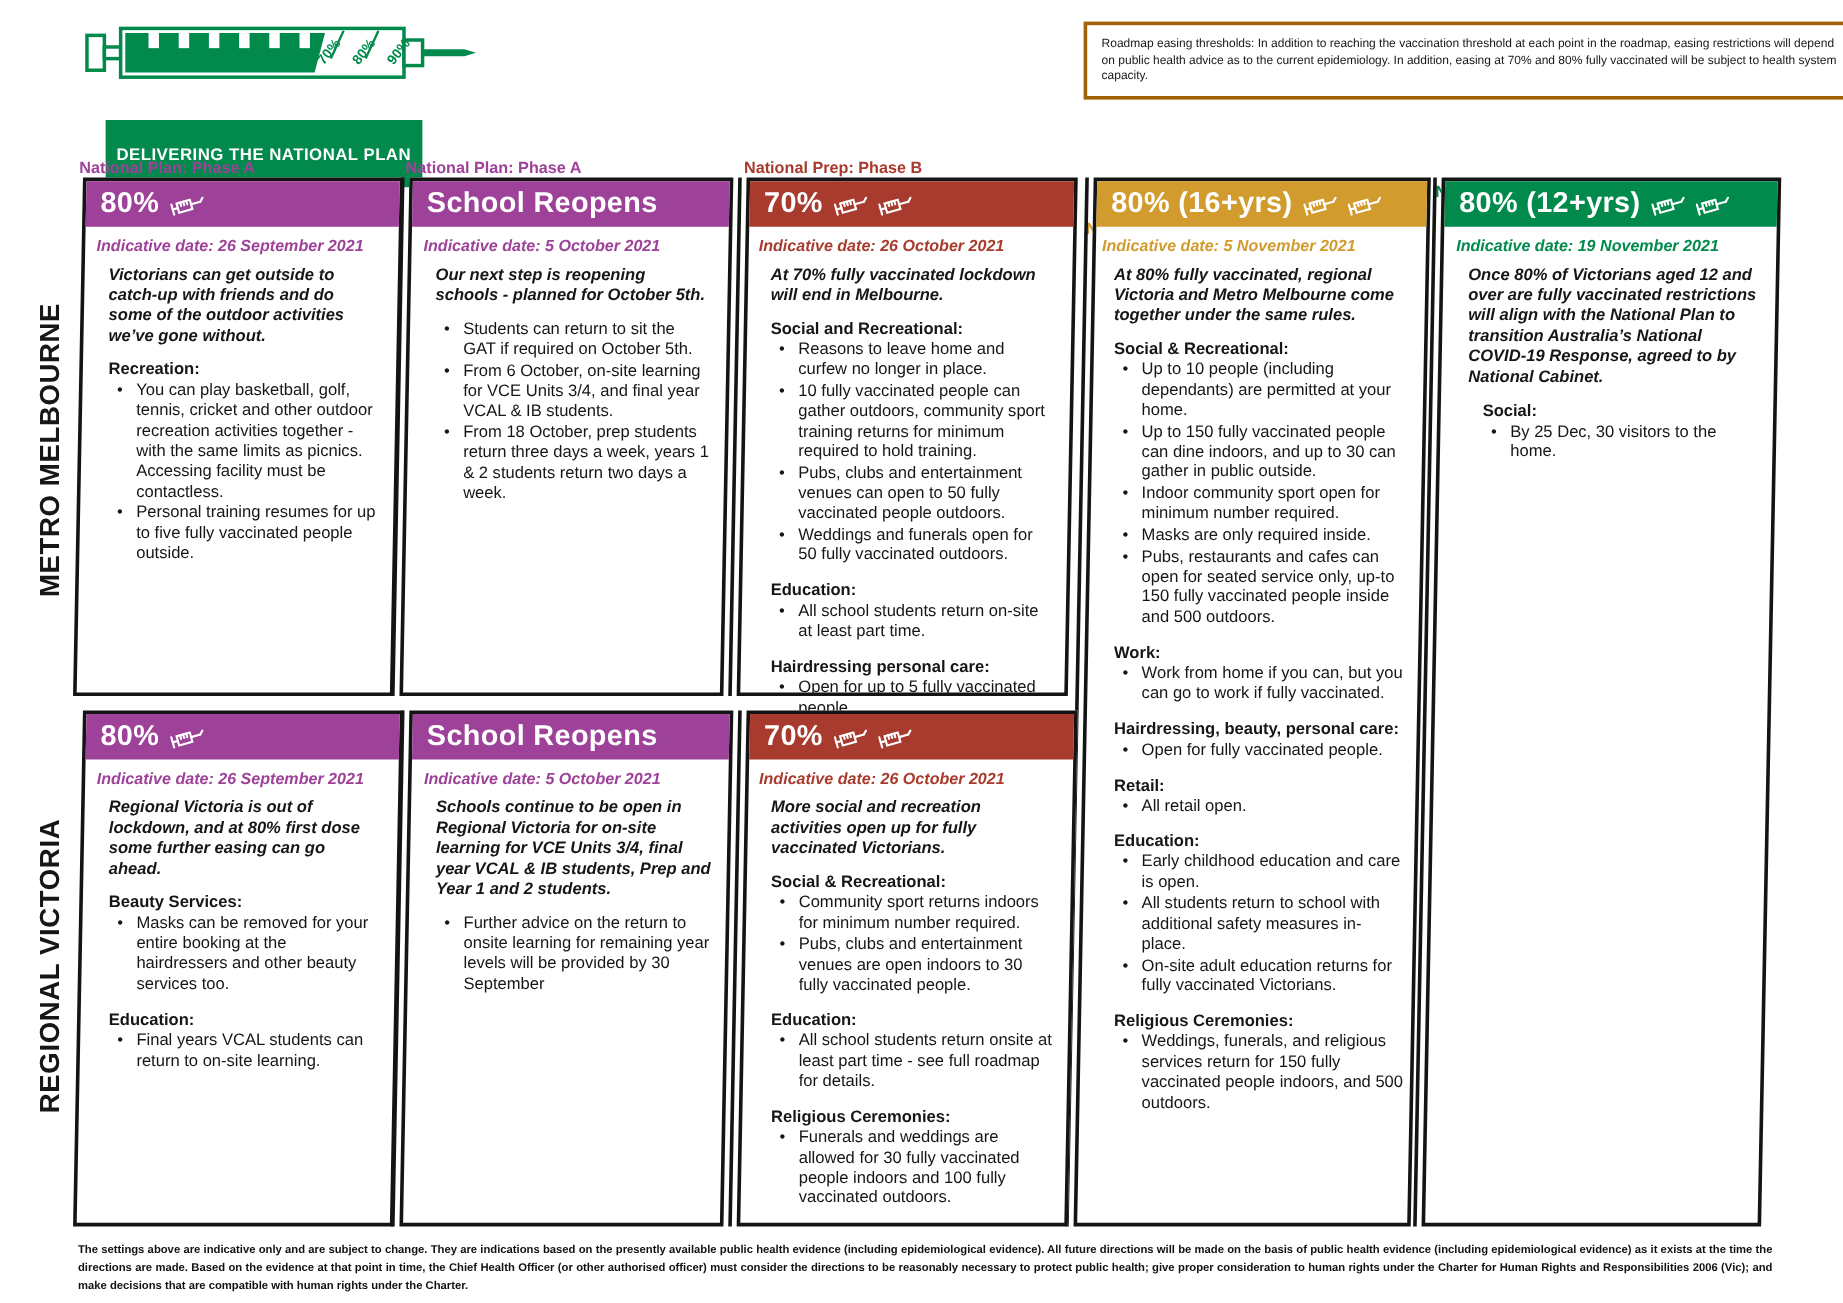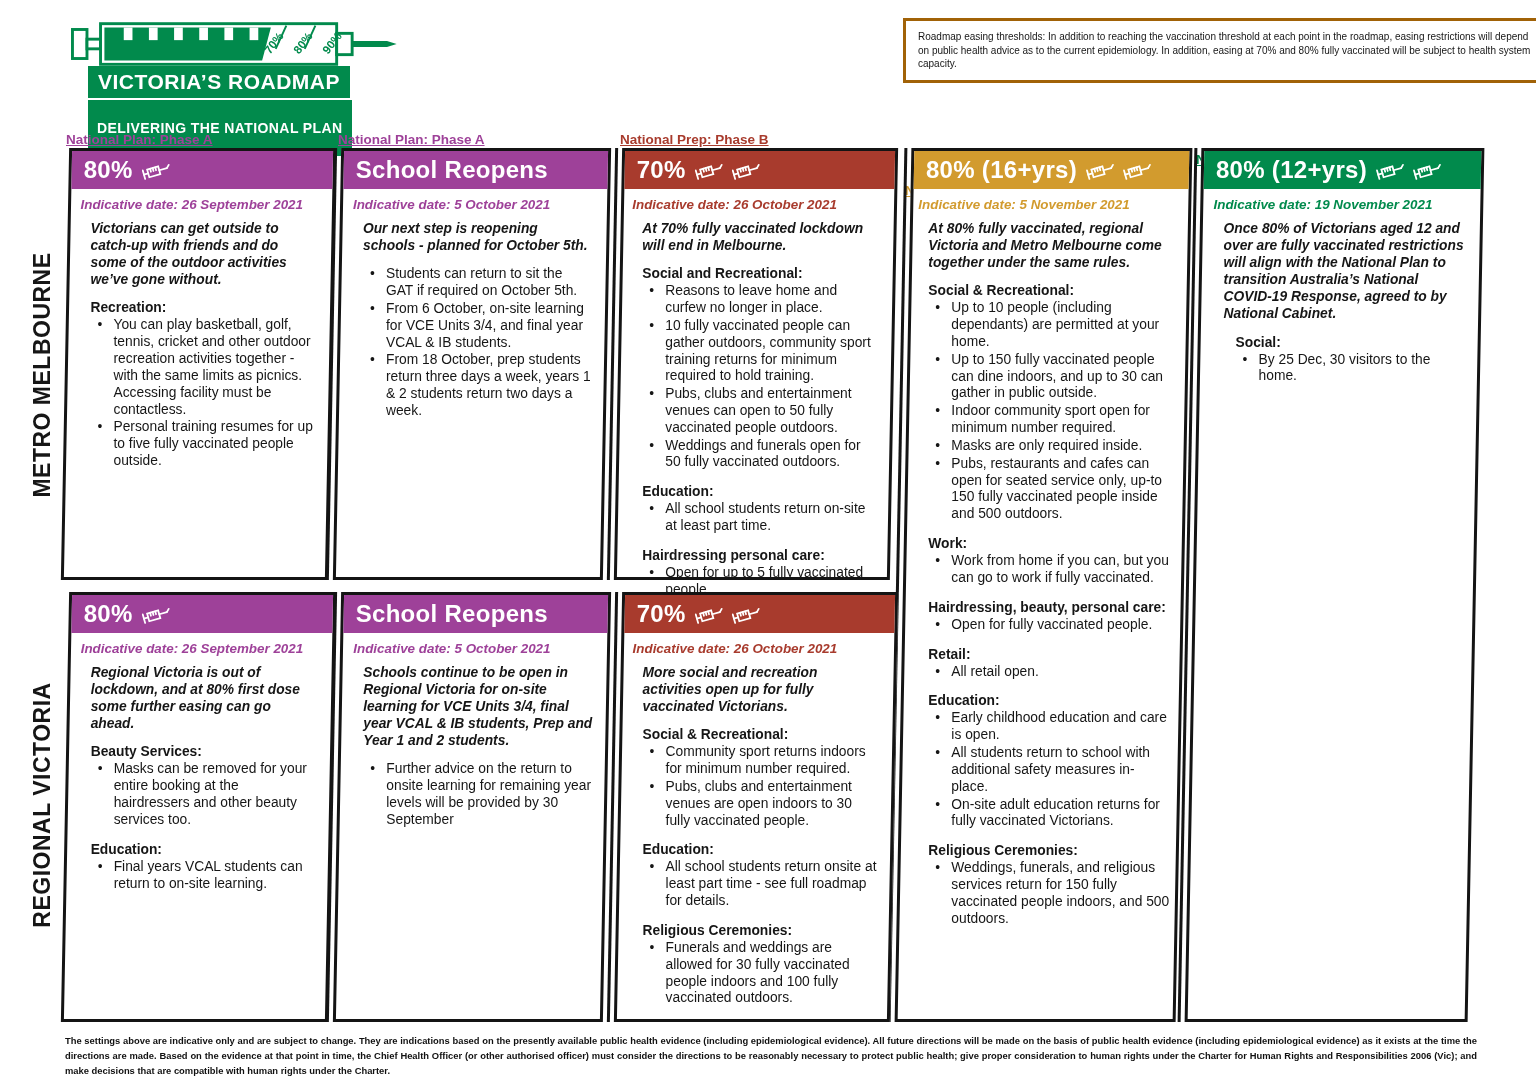--- a/index.html
+++ b/index.html
@@ -11,21 +11,21 @@
   .logo-title{position:absolute;left:24px;top:52px;font-size:21px;letter-spacing:.5px;padding:4px 10px;}
   .logo-sub{position:absolute;left:24px;top:86px;font-size:14px;letter-spacing:.4px;padding:20px 9px;}
   .threshold{position:absolute;left:903px;top:18px;width:648px;box-sizing:border-box;border:3px solid #a16207;
              padding:9px 12px;font-size:10px;line-height:1.36;}
 
   
   .rowlabel{position:absolute;font-weight:800;font-size:23px;letter-spacing:.5px;white-space:nowrap;
             transform:translate(-50%,-50%) rotate(-90deg);}
 
   
-  .phase-label{position:absolute;font-weight:800;font-size:13.5px;white-space:nowrap;text-decoration:underline;}
+  .phase-label{position:absolute;font-weight:800;font-size:13.5px;white-space:nowrap;}
   .pl-purple{color:var(--purple);} .pl-red{color:var(--red);} .pl-gold{color:var(--gold);margin-top:47px;} .pl-green{color:var(--green);}
 
   
   .card{position:absolute;background:#fff;border:3px solid #141414;box-sizing:border-box;
         transform:skewX(-1.1deg);}
   .card.dec::before{content:"";position:absolute;left:-10px;top:-3px;bottom:-3px;width:3px;background:#141414;}
   .card-head{height:38px;display:flex;align-items:center;gap:9px;padding:0 12px;color:#fff;}
   .card-head .ht{font-weight:800;font-size:24px;letter-spacing:.3px;transform:skewX(1.1deg);}
   .icons{display:flex;gap:7px;align-items:center;transform:skewX(1.1deg);margin-top:2px;}
   .card-body{transform:skewX(1.1deg);padding:7px 12px 6px 10px;overflow:hidden;}
@@ -72,21 +72,20 @@
       <path d="M224 12 L213 36"></path>
       <path d="M254 12 L243 36"></path>
     </g>
     <g font-size="12" font-weight="bold" fill="#018a4c" font-family="Liberation Sans, sans-serif">
       <text x="207" y="42" transform="rotate(-52 207 42)">70%</text>
       <text x="237" y="42" transform="rotate(-52 237 42)">80%</text>
       <text x="267" y="42" transform="rotate(-52 267 42)">90%</text>
     </g>
     <polygon points="292,28 328,28 338,31 328,34 292,34" fill="#018a4c"></polygon>
   </svg>
-  <div class="logo-box logo-title">VICTORIA’S ROADMAP</div>
   <div class="logo-box logo-sub">DELIVERING THE NATIONAL PLAN</div>
 </div>
 
 <div class="threshold">Roadmap easing thresholds: In addition to reaching the vaccination threshold at each point in the roadmap, easing restrictions will depend on public health advice as to the current epidemiology. In addition, easing at 70% and 80% fully vaccinated will be subject to health system capacity.</div>
 
 <div class="rowlabel" style="left:42px;top:375px;">METRO MELBOURNE</div>
 <div class="rowlabel" style="left:42px;top:805px;">REGIONAL VICTORIA</div>
 
 <div class="phase-label pl-purple" style="left:66px;top:132px;">National Plan: Phase A</div>
 <div class="phase-label pl-purple" style="left:338px;top:132px;">National Plan: Phase A</div>

